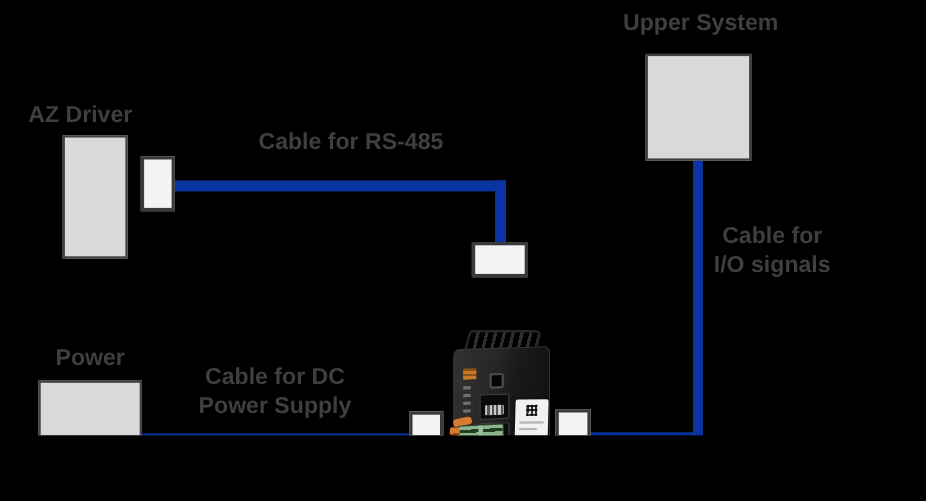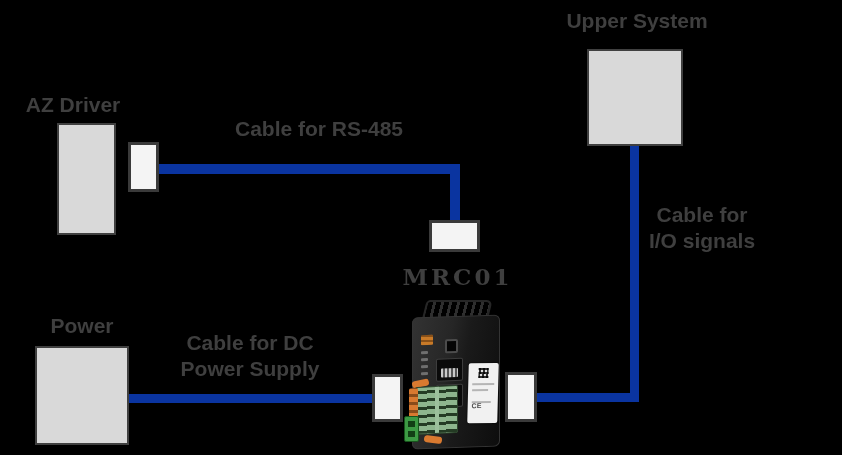--- a/index.html
+++ b/index.html
@@ -6,21 +6,21 @@
     --background:#000000;
     --cable-blue:#0a34a0;
     --node-fill:#d9d9d9;
     --node-border:#404040;
     --connector-fill:#f4f4f4;
     --connector-border:#3a3a3a;
     --text:#3f3f3f;
   }
   html,body{margin:0;padding:0;background:#000;}
   .stage{
-    position:relative;width:842px;height:455px;overflow:hidden;
+    position:relative;width:842px;height:396px;overflow:hidden;
     background:var(--background);
     font-family:"Liberation Sans",sans-serif;
   }
   .lbl{
     position:absolute;color:var(--text);font-weight:600;
     font-size:21px;line-height:26px;text-align:center;white-space:nowrap;
   }
   .node{
     position:absolute;background:var(--node-fill);
     border:2px solid var(--node-border);box-sizing:border-box;
@@ -120,21 +120,20 @@
 
   <div class="node" style="left:587px;top:49px;width:96px;height:97px;"></div>
   <div class="node" style="left:57px;top:123px;width:59px;height:112px;"></div>
   <div class="node" style="left:35px;top:346px;width:94px;height:99px;"></div>
 
   <div class="connector" style="left:128px;top:142px;width:31px;height:50px;"></div>
   <div class="connector" style="left:429px;top:220px;width:51px;height:32px;"></div>
   <div class="connector" style="left:372px;top:374px;width:31px;height:48px;"></div>
   <div class="connector" style="left:505px;top:372px;width:32px;height:50px;"></div>
 
-  <div class="mrc01-lbl">MRC01</div>
 
   <div class="device">
     <div class="dev-top"></div>
     <div class="dev-body">
       <div class="dev-tag"></div>
       <div class="dev-led" style="left:9px;top:34px;"></div>
       <div class="dev-led" style="left:9px;top:41px;"></div>
       <div class="dev-led" style="left:9px;top:48px;"></div>
       <div class="dev-led" style="left:9px;top:55px;"></div>
       <div class="dev-usb"></div>

